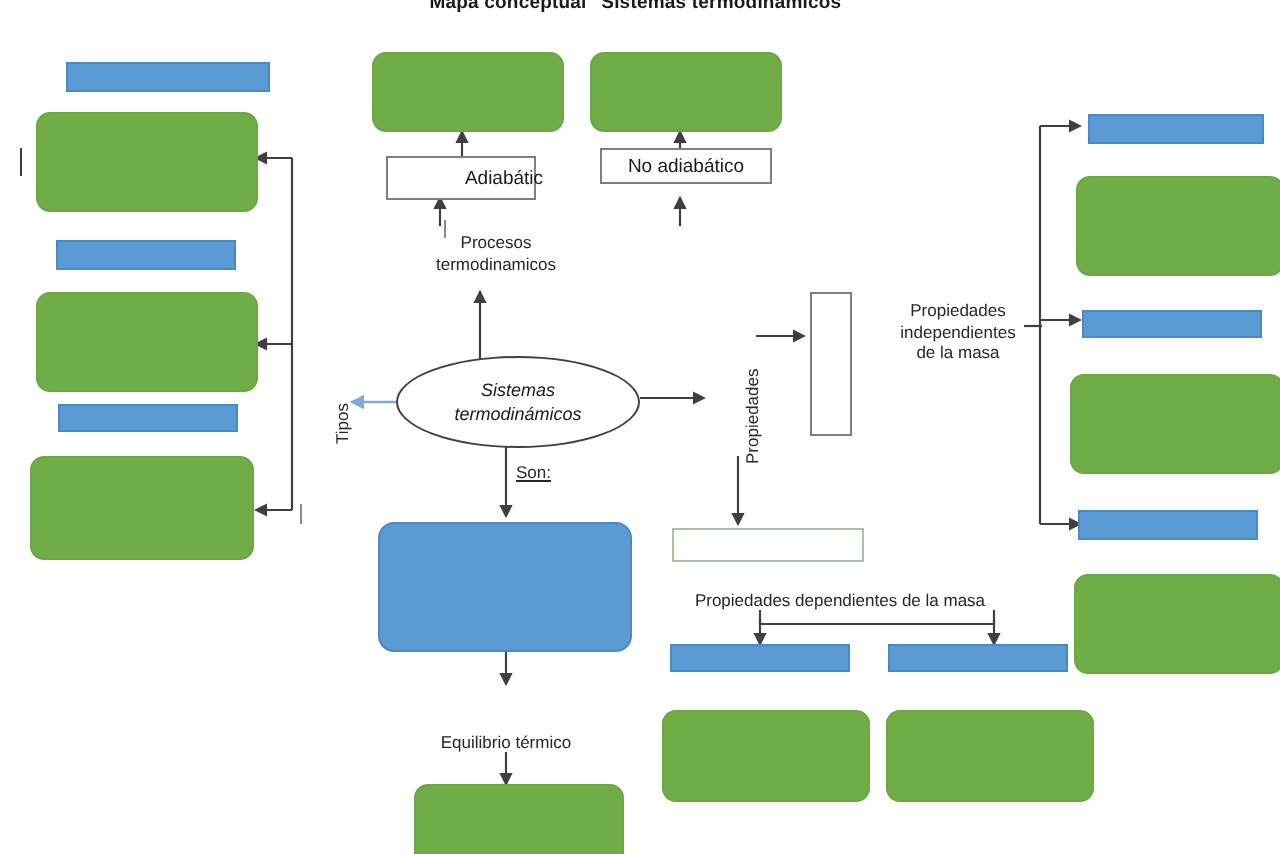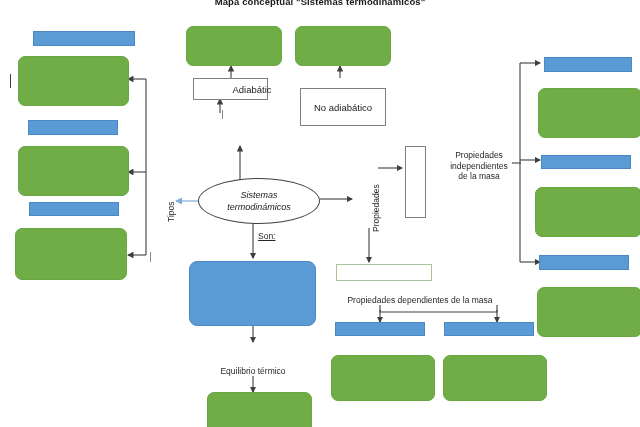--- a/index.html
+++ b/index.html
@@ -140,22 +140,24 @@
   <div class="gbox" style="left:15px;top:228px;width:112px;height:52px;">
     <span></span>
   </div>
 
   <div class="vtext" style="left:166px;top:222px;">Tipos</div>
 
   <div class="gbox" style="left:186px;top:26px;width:96px;height:40px;"></div>
   <div class="gbox" style="left:295px;top:26px;width:96px;height:40px;"></div>
 
   <div class="lbl-box" style="left:193px;top:78px;width:75px;height:22px;padding-left:43px;">Adiabátic</div>
-  <div class="lbl-box" style="left:300px;top:88px;width:86px;height:38px;">No adiabático</div>
-
+  <div class="lbl-box" style="left:300px;top:74px;width:86px;height:18px;">No adiabático</div>
+
+  <div class="lbl" style="left:203px;top:116px;width:90px;">Procesos
+termodinamicos</div>
 
   <div class="ellipse" style="left:198px;top:178px;width:122px;height:46px;font-style:italic;">
     <span>Sistemas</span>
     <span>termodinámicos</span>
   </div>
 
   <div class="lbl" style="left:258px;top:231px;width:40px;text-align:left;text-decoration:underline;">Son:</div>
 
   <div class="bbox" style="left:189px;top:261px;width:127px;height:65px;">
     <span></span>

